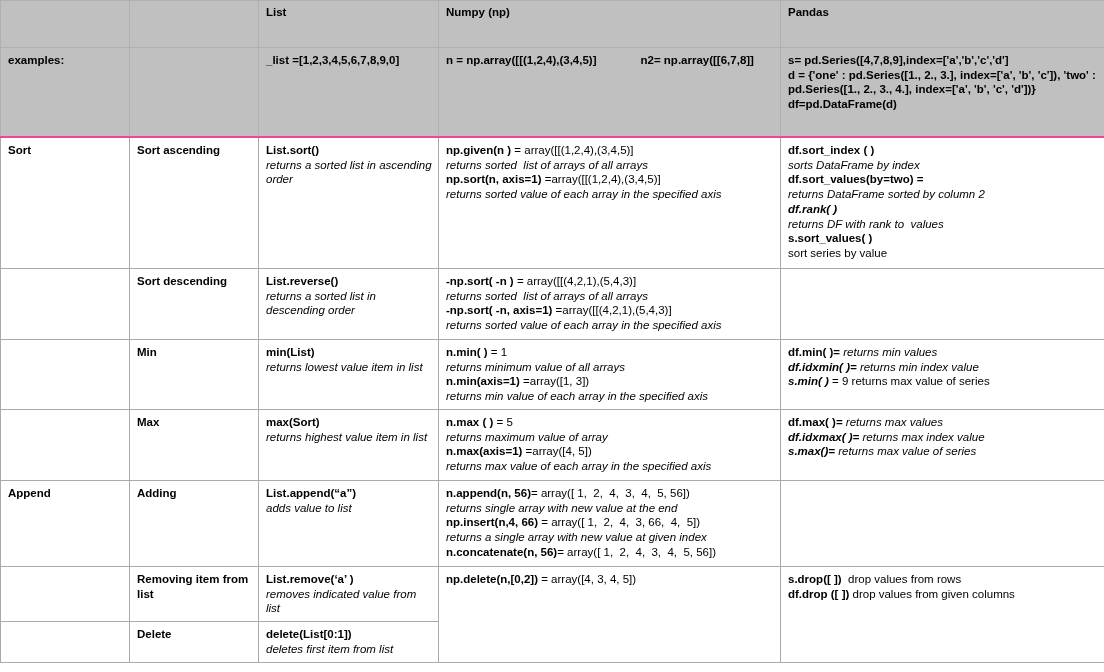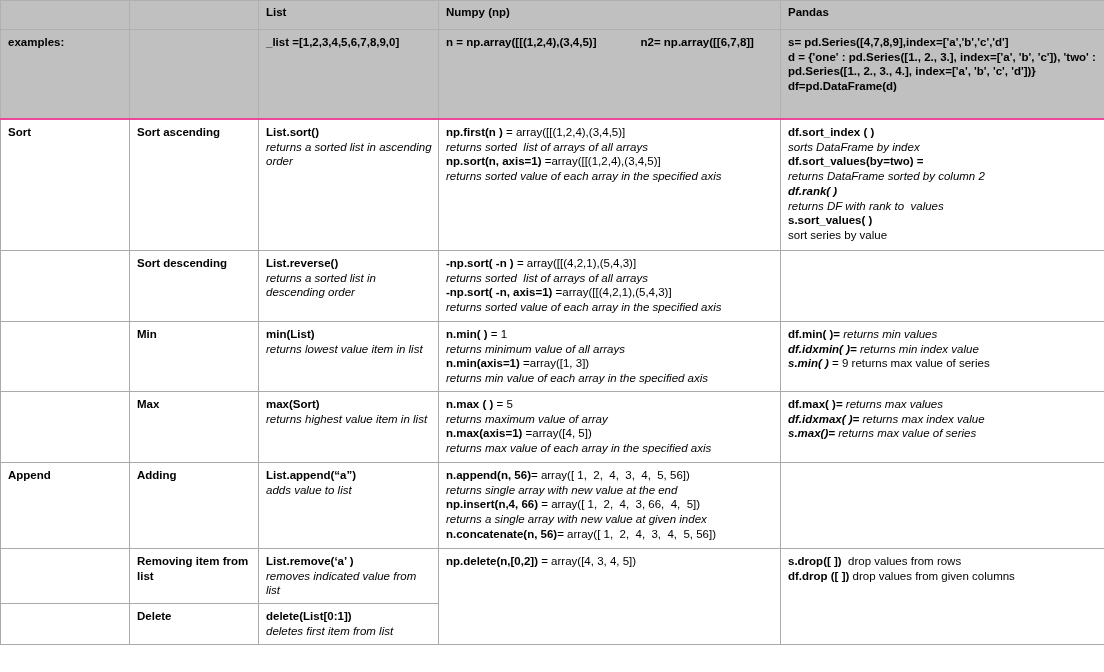--- a/index.html
+++ b/index.html
@@ -39,21 +39,21 @@
   col.c-list  { width: 180px; }
   col.c-numpy { width: 342px; }
   col.c-pd    { width: 324px; }
 
   
   tr.hdr-title td,
   tr.hdr-examples td {
     background: #c0c0c0;
     border-color: #b0b0b0;
   }
-  tr.hdr-title td { height: 21px; padding-top: 4px; padding-bottom: 3px; }
+  tr.hdr-title td { height: 21px; padding-top: 4px; padding-bottom: 21px; }
   tr.hdr-examples td { height: 78px; }
   tr.hdr-examples td.cat,
   tr.hdr-examples td.op { }
   tr.hdr-examples td { border-bottom: 2px solid #ec4899; }
 
   
   td.cat, td.op {
     background: #dedede;
     font-weight: bold;
   }
@@ -132,21 +132,21 @@
     </tr>
 
     <tr class="r-sortasc">
       <td class="cat">Sort</td>
       <td class="op">Sort ascending</td>
       <td>
           <span class="line"><span class="b">List.sort()</span></span>
           <span class="line"><span class="i">returns a sorted list in ascending order</span></span>
         </td>
       <td>
-          <span class="line"><span class="b">np.first(n ) </span><span class="n">= array([[(1,2,4),(3,4,5)]</span></span>
+          <span class="line"><span class="b">np.given(n ) </span><span class="n">= array([[(1,2,4),(3,4,5)]</span></span>
           <span class="line"><span class="i">returns sorted  list of arrays of all arrays</span></span>
           <span class="line"><span class="b">np.sort(n, axis=1) </span><span class="n">=array([[(1,2,4),(3,4,5)]</span></span>
           <span class="line"><span class="i">returns sorted value of each array in the specified axis</span></span>
         </td>
       <td>
           <span class="line"><span class="b">df.sort_index ( )</span></span>
           <span class="line"><span class="i">sorts DataFrame by index</span></span>
           <span class="line"><span class="b">df.sort_values(by=two) =</span></span>
           <span class="line"><span class="i">returns DataFrame sorted by column 2</span></span>
           <span class="line"><span class="bi">df.rank( )</span></span>

